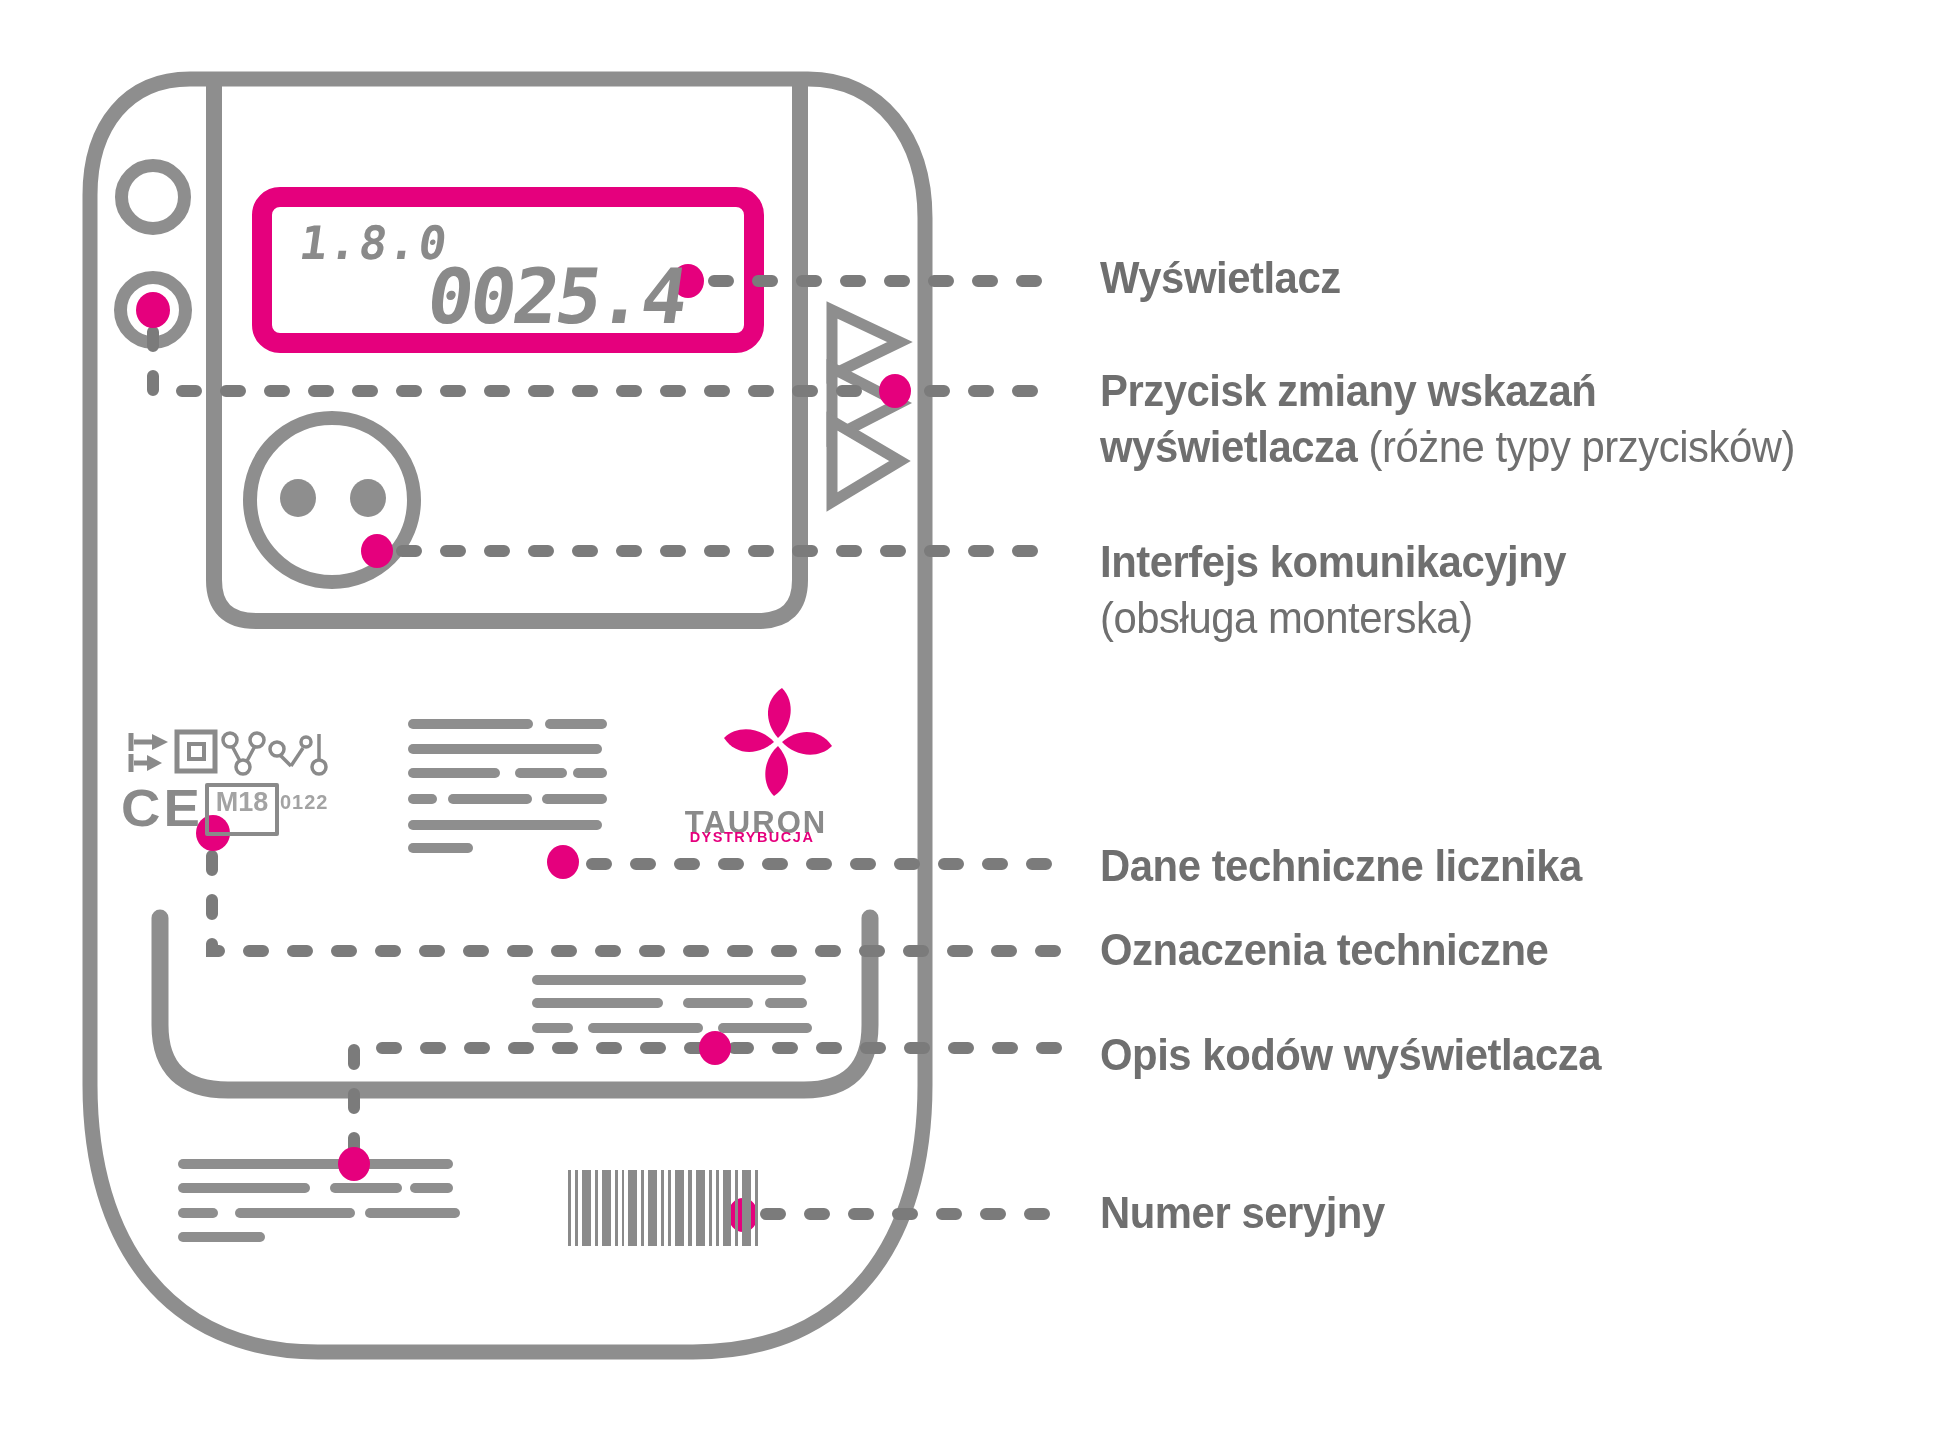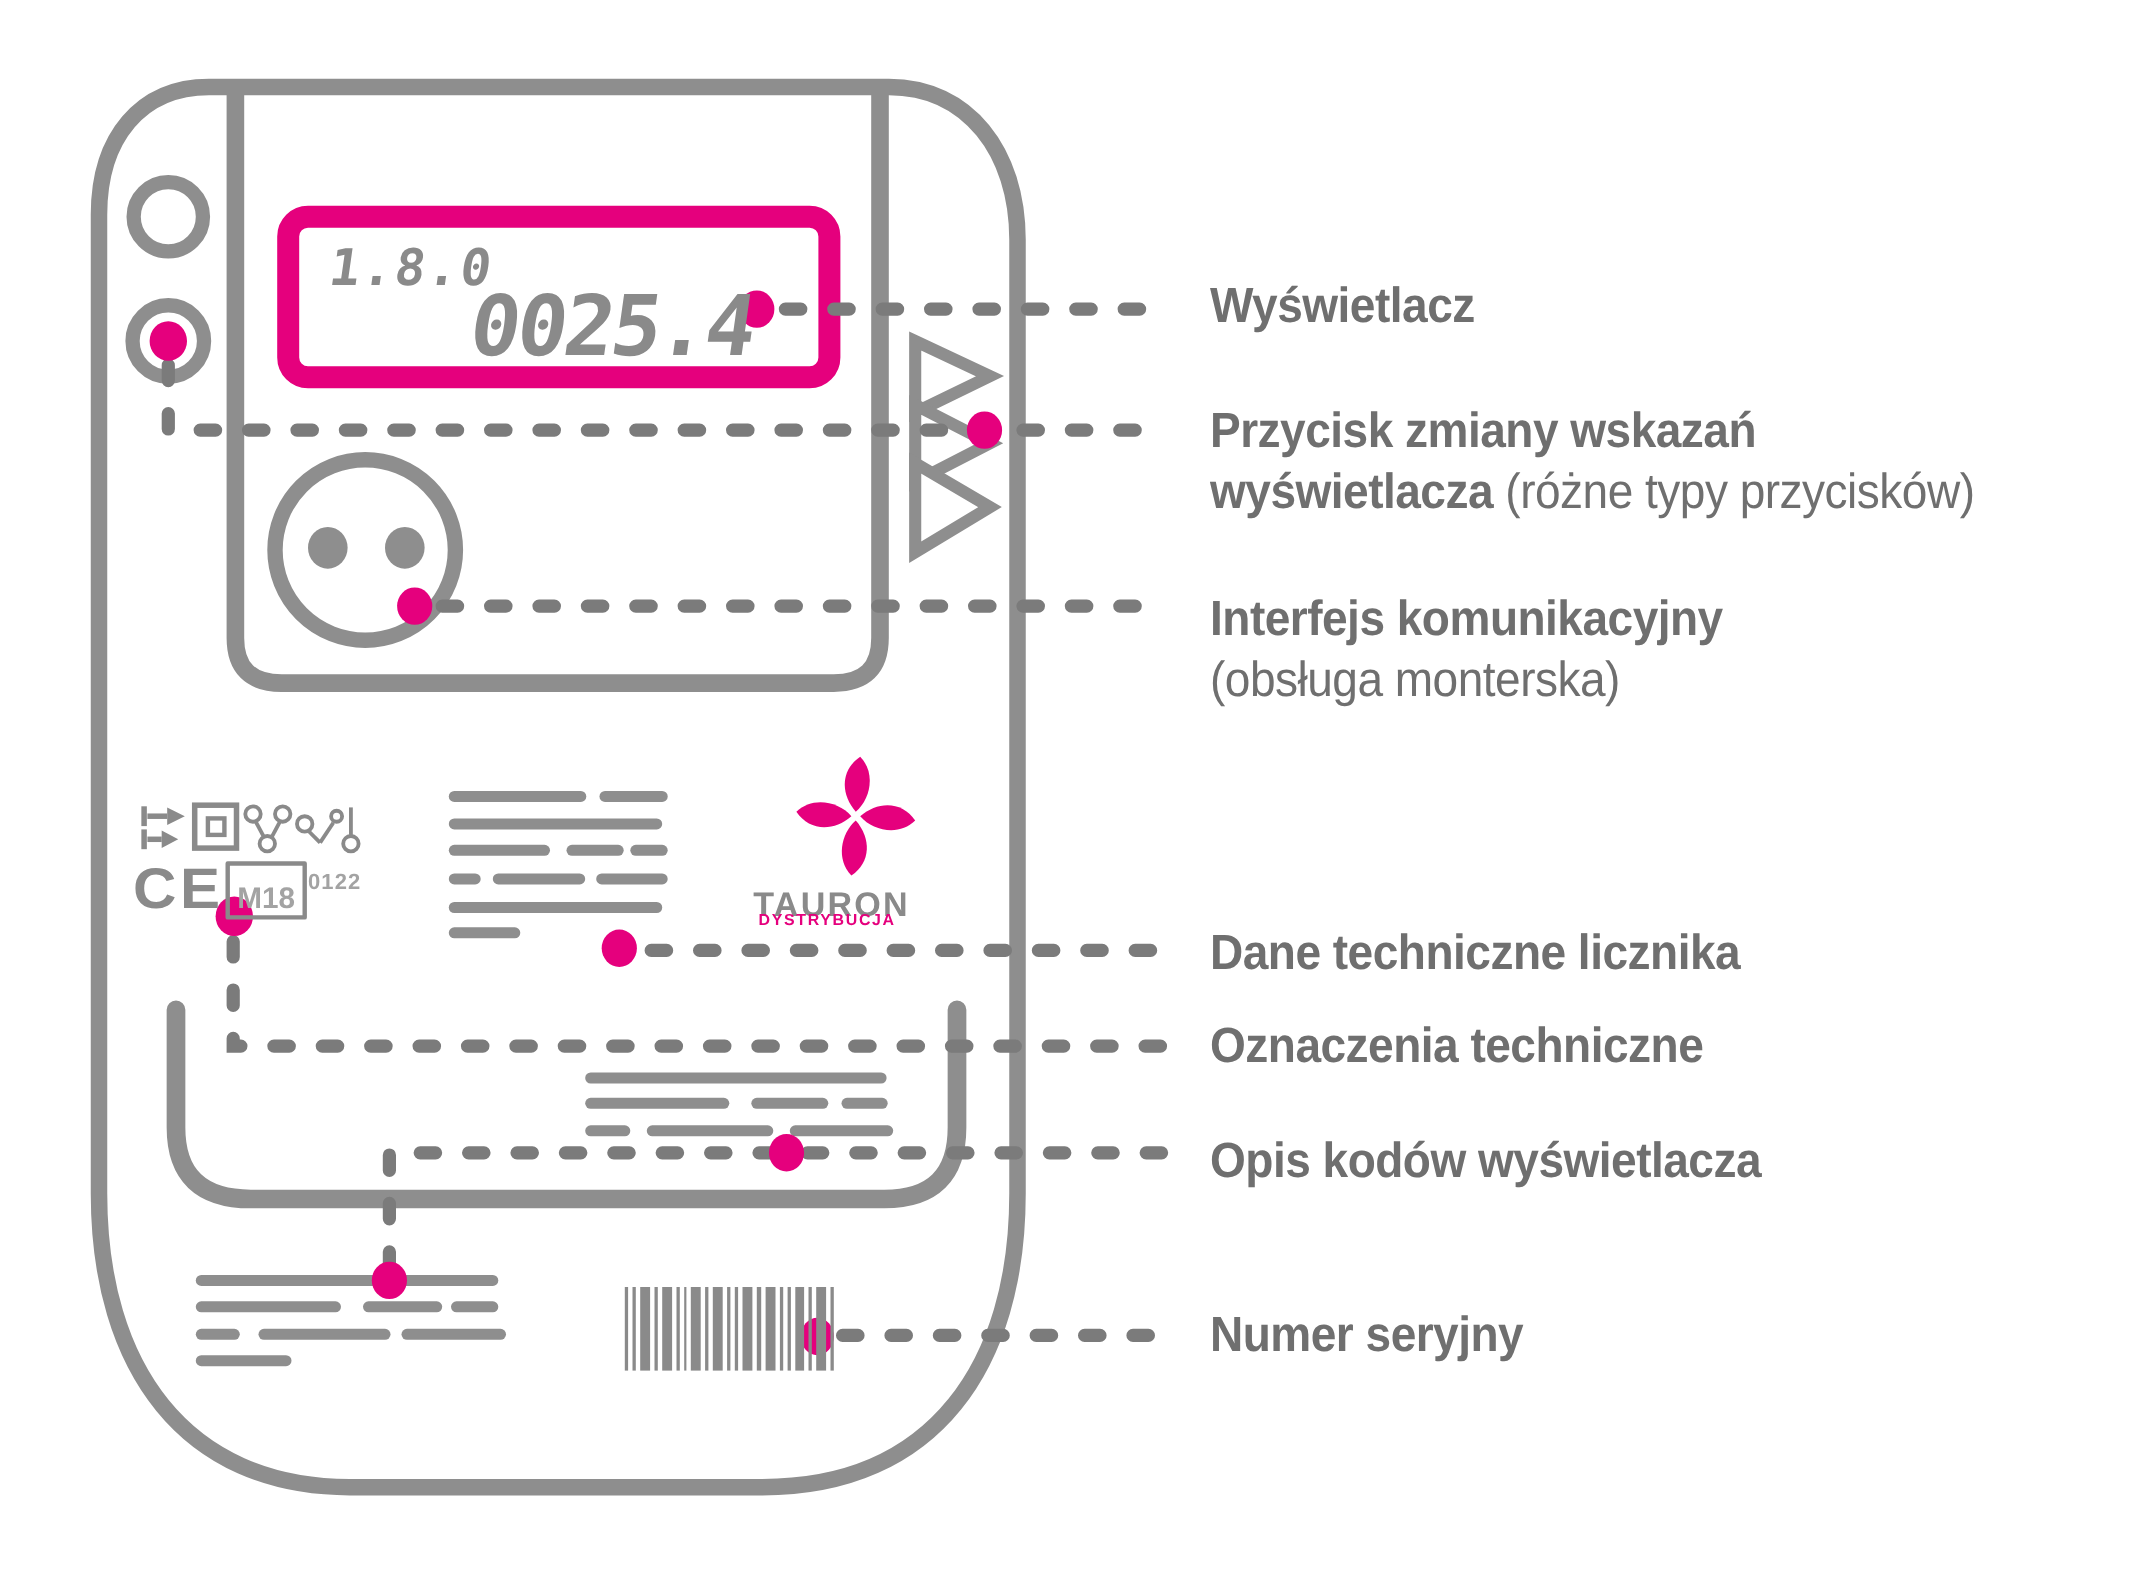--- a/index.html
+++ b/index.html
@@ -8,21 +8,21 @@
   .abs{position:absolute;}
   svg{position:absolute;left:0;top:0;}
   
   .seg{font-family:"DejaVu Sans Mono", monospace;font-weight:bold;color:#8a8a8a;
        transform:skewX(-8deg);white-space:nowrap;}
   .obis{font-size:46px;letter-spacing:2px;}
   .reading{font-size:76px;letter-spacing:-3px;}
   
   .ce{font-size:52px;font-weight:bold;color:#8a8a8a;letter-spacing:3px;transform:scaleX(1.05);transform-origin:left;}
   .m18box{width:66px;height:45px;border:4px solid #8a8a8a;border-radius:2px;display:flex;
-          align-items:flex-end;justify-content:center;font-size:27px;color:#a3a3a3;font-weight:bold;}
+          align-items:flex-start;justify-content:center;font-size:27px;color:#a3a3a3;font-weight:bold;}
   .code0122{font-size:20px;color:#a3a3a3;font-weight:bold;letter-spacing:1px;}
   .brandname{width:160px;text-align:center;font-size:31px;font-weight:bold;color:#8a8a8a;letter-spacing:2px;}
   .branddiv{width:160px;text-align:center;font-size:14.5px;font-weight:bold;color:#e5007d;letter-spacing:1.5px;}
   
   .callout{color:#6f6f6f;font-size:45px;font-weight:bold;line-height:56px;white-space:nowrap;
            transform:scaleX(0.93);transform-origin:left top;letter-spacing:-0.5px;}
   .callout .light{font-weight:normal;}
   
   #barcode{display:flex;align-items:stretch;gap:4px;height:76px;}
   #barcode span{background:#8a8a8a;height:100%;display:block;}

